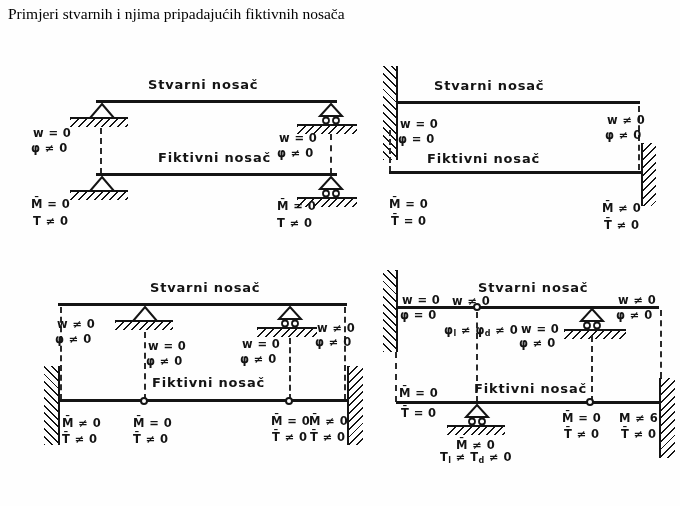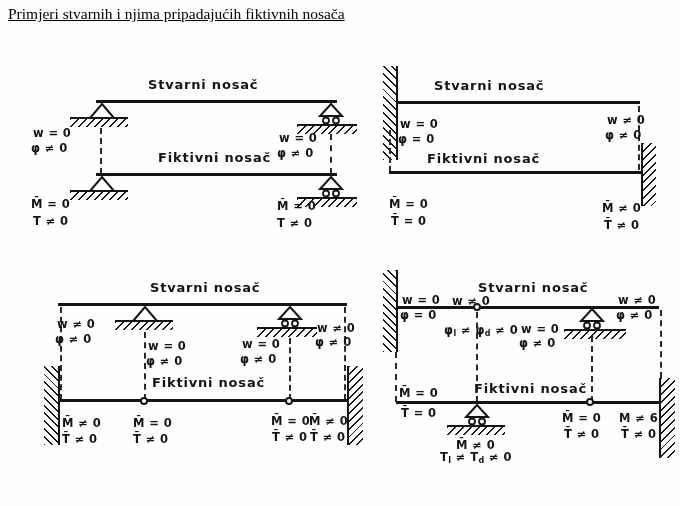--- a/index.html
+++ b/index.html
@@ -1,19 +1,19 @@
 <!DOCTYPE html>
 <html><head>
 <meta charset="utf-8">
 <style>
   html,body{margin:0;padding:0;background:#fff;}
   #page{position:relative;width:680px;height:506px;background:#fefefe;overflow:hidden;
         font-family:"DejaVu Sans",sans-serif;color:#141414;}
   #title{position:absolute;left:8px;top:5px;font-family:"Liberation Serif",serif;
-         font-size:15.5px;color:#000;white-space:nowrap;text-decoration:underline;}
+         font-size:15.5px;color:#000;white-space:nowrap;}
   .sec{position:absolute;font-size:13px;font-weight:700;letter-spacing:.8px;white-space:nowrap;}
   .lbl{position:absolute;font-size:11.5px;font-weight:700;letter-spacing:.4px;
        white-space:nowrap;line-height:1.25;}
   .lbl .sb{font-size:8px;vertical-align:-2px;font-weight:700;}
   .beam{position:absolute;height:3px;background:#141414;}
   .vdash{position:absolute;width:0;border-left:2px dashed #2a2a2a;}
   .ground{position:absolute;height:8px;border-top:2.5px solid #141414;
           background:repeating-linear-gradient(135deg,#141414 0 1.4px,transparent 1.4px 5.5px);}
   .wallR{position:absolute;border-right:2.5px solid #141414;
          background:repeating-linear-gradient(45deg,#141414 0 1.4px,transparent 1.4px 5.5px);}

